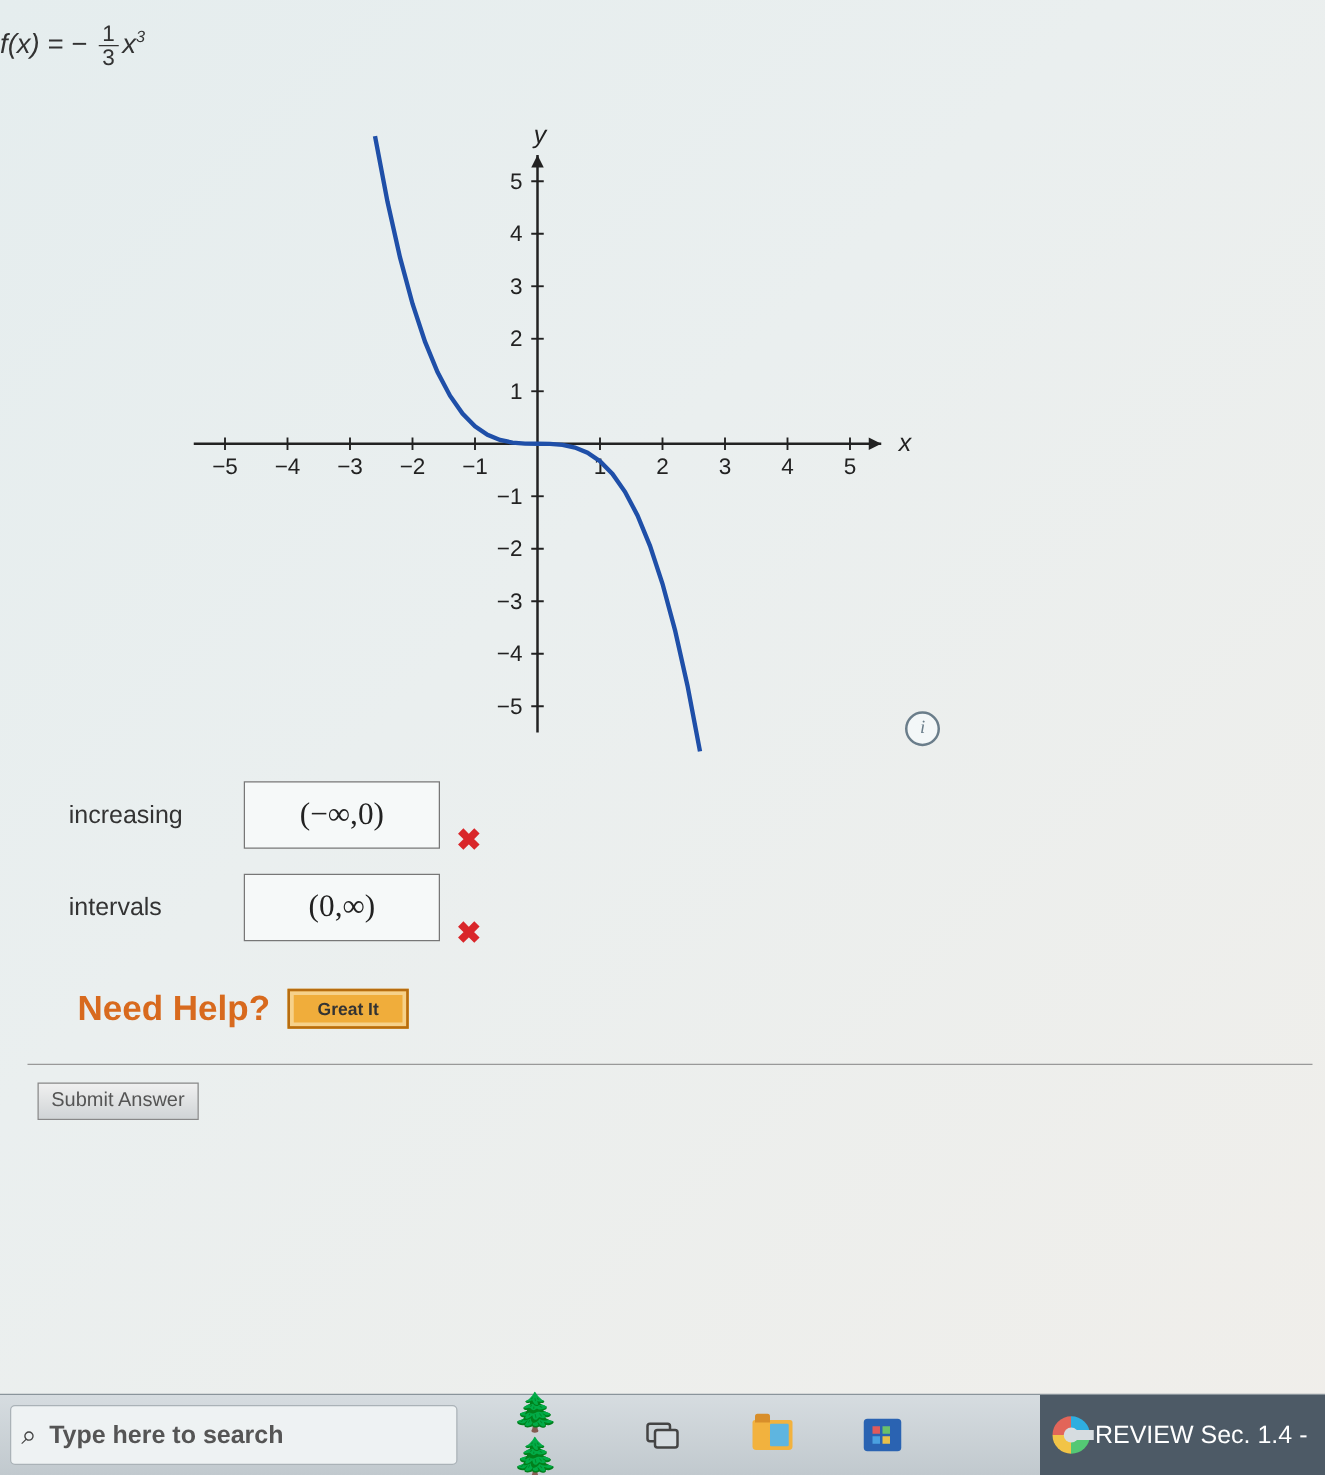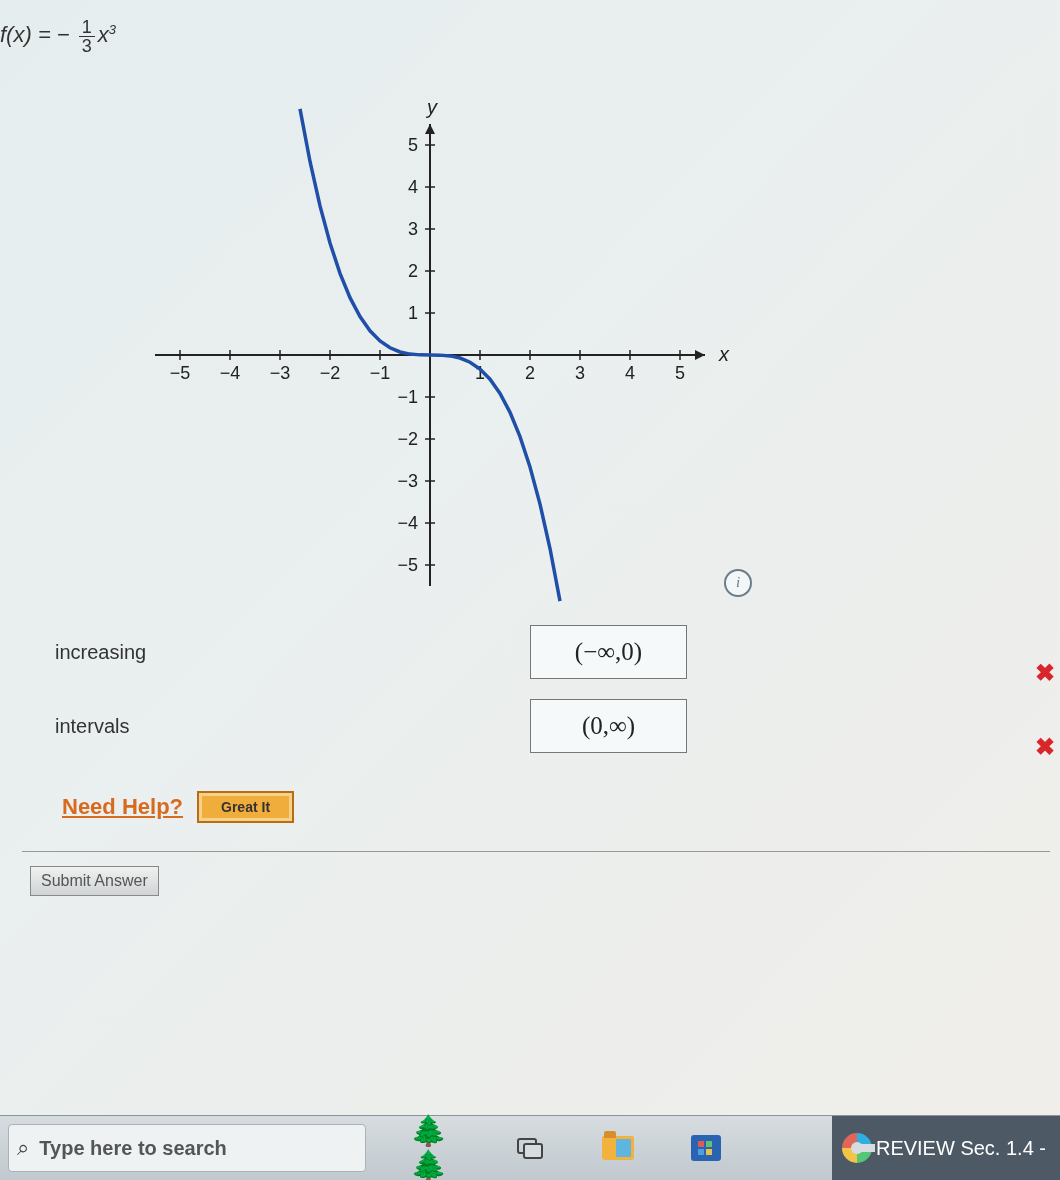--- a/index.html
+++ b/index.html
@@ -74,21 +74,20 @@
     line-height: 22px;
     background: #f3f7f8;
   }
   .answers {
     padding-left: 55px;
   }
   .row {
     display: flex;
     align-items: center;
     height: 74px;
-    justify-content: space-between;
   }
   .row .label {
     width: 140px;
     font-size: 20px;
     color: #333;
   }
   .ansbox {
     width: 155px;
     height: 52px;
     border: 1.5px solid #777;
@@ -125,24 +124,23 @@
     color: #444;
   }
   .need-help {
     margin-top: 28px;
     padding-left: 62px;
     display: flex;
     align-items: center;
     gap: 14px;
   }
   .need-help .nh-label {
-    font-size: 22px;
+    font-size: 28px;
     font-weight: bold;
     color: #d86a1e;
-    text-decoration: underline;
   }
   .read-it {
     background: #f0ad3b;
     border: 2px solid #b76d10;
     box-shadow: inset 0 0 0 3px #f6d18a;
     color: #333;
     font-weight: bold;
     font-size: 14px;
     padding: 6px 22px;
     cursor: pointer;

